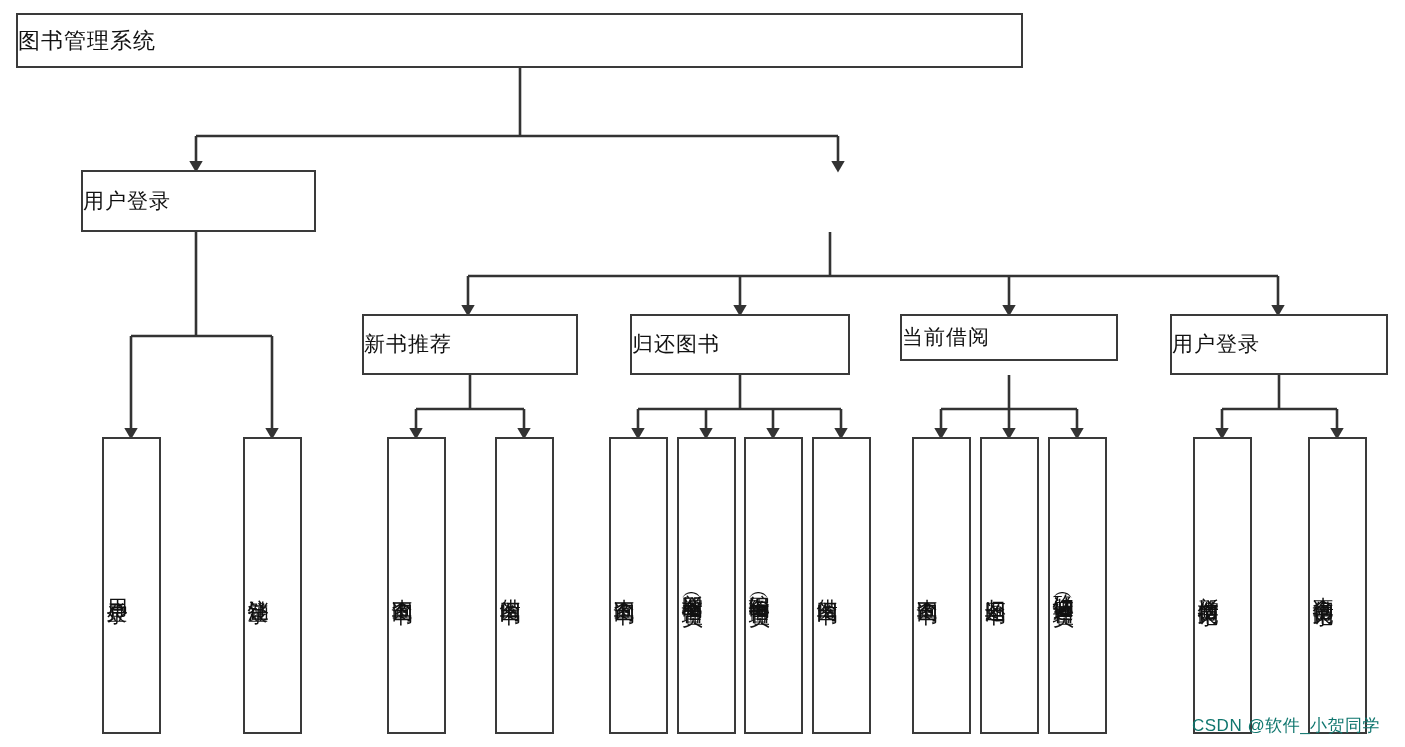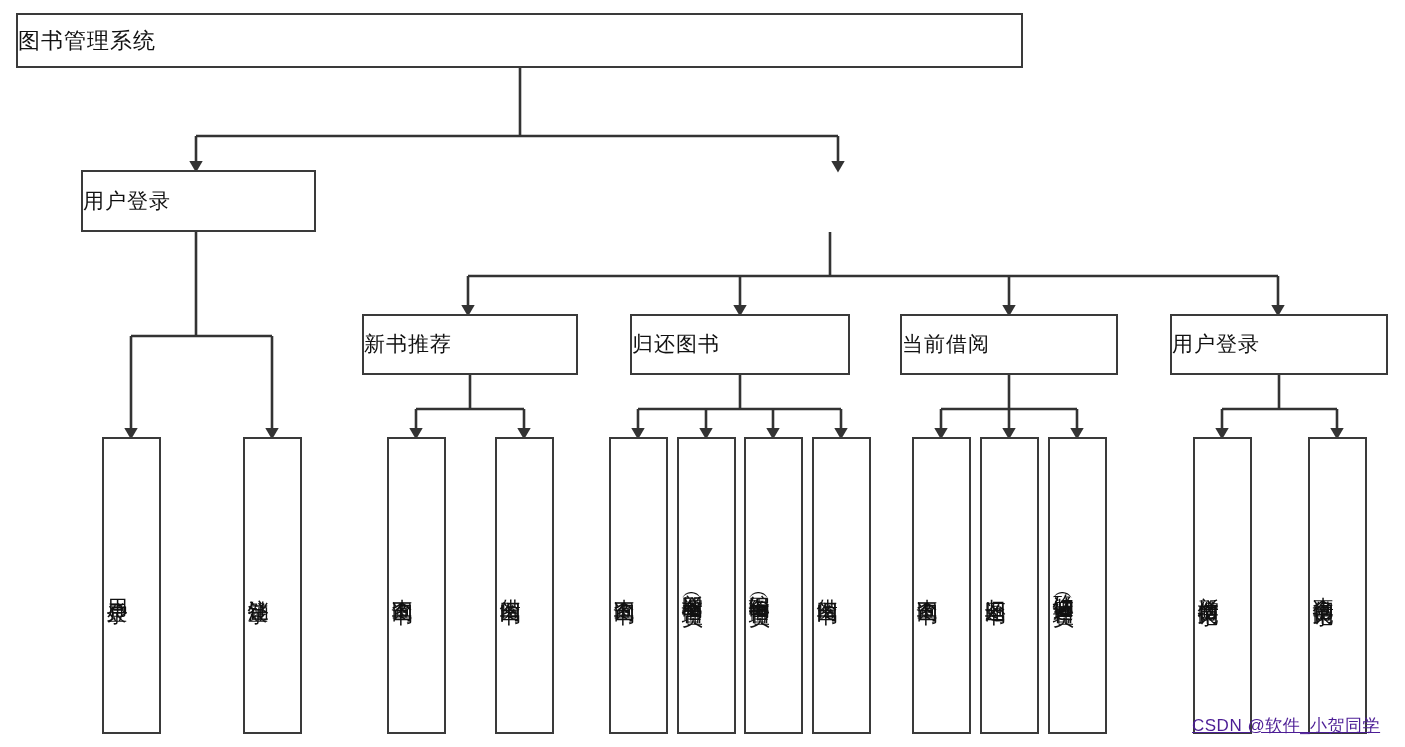--- a/index.html
+++ b/index.html
@@ -35,24 +35,23 @@
     text-orientation:upright;
     font-size:21px;
     line-height:1.25;
     letter-spacing:2px;
     white-space:nowrap;
     max-height:282px;
   }
   .watermark{
     position:absolute;
     font-size:17px;
-    color:#4c1d95;
+    color:#0f766e;
     letter-spacing:0.5px;
     white-space:nowrap;
-    text-decoration:underline;
   }
 </style>
 </head>
 <body>
 
 <div id="canvas">
 
   <svg class="lines" viewBox="0 0 1405 747">
     <defs>
       <marker id="arrow" markerWidth="12" markerHeight="14" refX="1.5" refY="7" orient="auto" markerUnits="userSpaceOnUse">
@@ -110,21 +109,21 @@
   <div class="node" style="left:81px;top:170px;width:235px;height:62px;">
     <span class="label">用户登录</span>
   </div>
 
   <div class="node" style="left:362px;top:314px;width:216px;height:61px;">
     <span class="label">新书推荐</span>
   </div>
   <div class="node" style="left:630px;top:314px;width:220px;height:61px;">
     <span class="label">归还图书</span>
   </div>
-  <div class="node" style="left:900px;top:314px;width:218px;height:61px;">
+  <div class="node" style="left:900px;top:314px;width:218px;height:47px;">
     <span class="label">当前借阅</span>
   </div>
   <div class="node" style="left:1170px;top:314px;width:218px;height:61px;">
     <span class="label">用户登录</span>
   </div>
 
   <div class="node leaf" style="left:102px;top:437px;width:59px;height:297px;">
     <span class="label">用户登录</span>
   </div>
   <div class="node leaf" style="left:243px;top:437px;width:59px;height:297px;">

